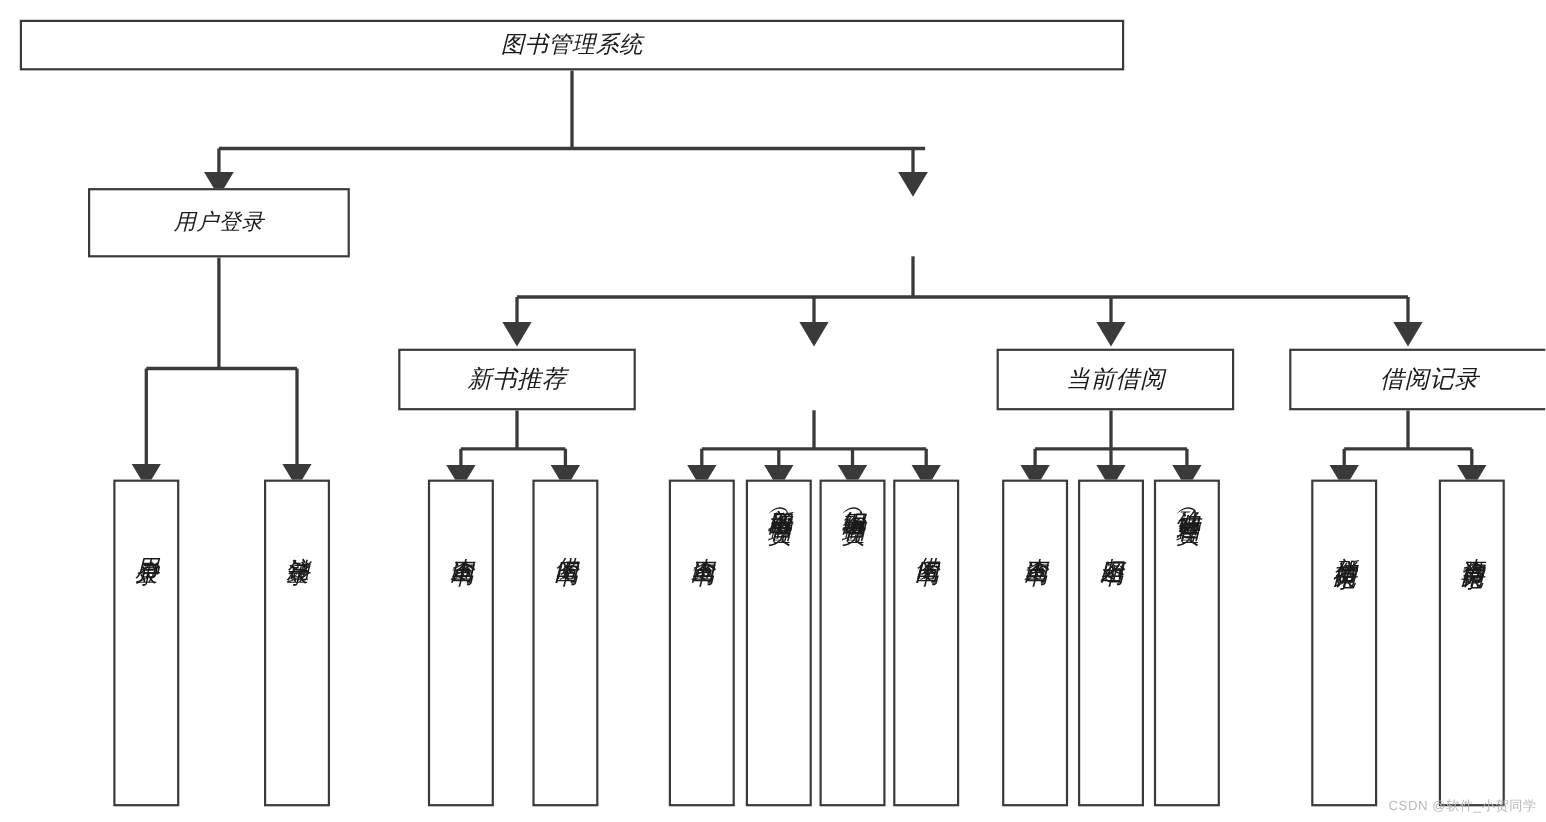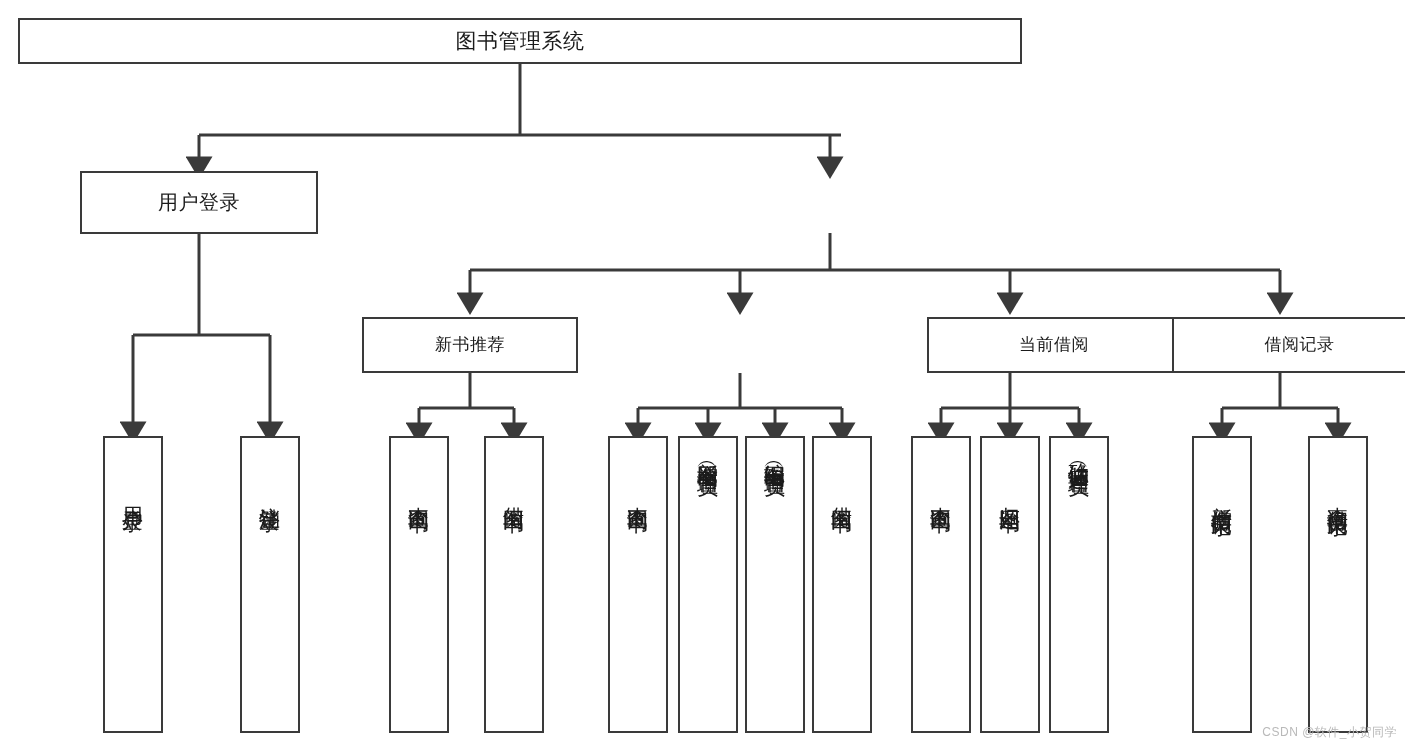--- a/index.html
+++ b/index.html
@@ -30,29 +30,30 @@
     border: 2px solid #3a3a3a;
     display: flex;
     align-items: center;
     justify-content: center;
     color: #1b1b1b;
   }
   .node .lbl {
     display: block;
     text-align: center;
     line-height: 1.18;
+    font-style: italic;
   }
   
   .node.h .lbl {
     writing-mode: horizontal-tb;
     letter-spacing: 0.5px;
   }
   .node.root .lbl { font-size: 21px; }
   .node.lvl1 .lbl { font-size: 20px; }
-  .node.lvl2 .lbl { font-size: 17px; }
+  .node.lvl2 .lbl { font-size: 22px; }
   
   .node.leaf {
     border-width: 2px;
     align-items: flex-start;
     justify-content: center;
     padding-top: 4px;
   }
   .node.leaf .lbl {
     writing-mode: vertical-rl;
     text-orientation: upright;
@@ -132,21 +133,21 @@
     <span class="lbl">图书管理系统</span>
   </div>
 
   <div class="node h lvl1" style="left:80px; top:171px; width:238px; height:63px;">
     <span class="lbl">用户登录</span>
   </div>
 
   <div class="node h lvl2" style="left:362px; top:317px; width:216px; height:56px;">
     <span class="lbl">新书推荐</span>
   </div>
-  <div class="node h lvl2" style="left:927px; top:317px; width:254px; height:56px;">
+  <div class="node h lvl2" style="left:906px; top:317px; width:216px; height:56px;">
     <span class="lbl">当前借阅</span>
   </div>
   <div class="node h lvl2" style="left:1172px; top:317px; width:255px; height:56px;">
     <span class="lbl">借阅记录</span>
   </div>
 
   <div class="node leaf mid" style="left:103px; top:436px; width:60px; height:297px;">
     <span class="lbl">用户登录</span>
   </div>
   <div class="node leaf mid" style="left:240px; top:436px; width:60px; height:297px;">

